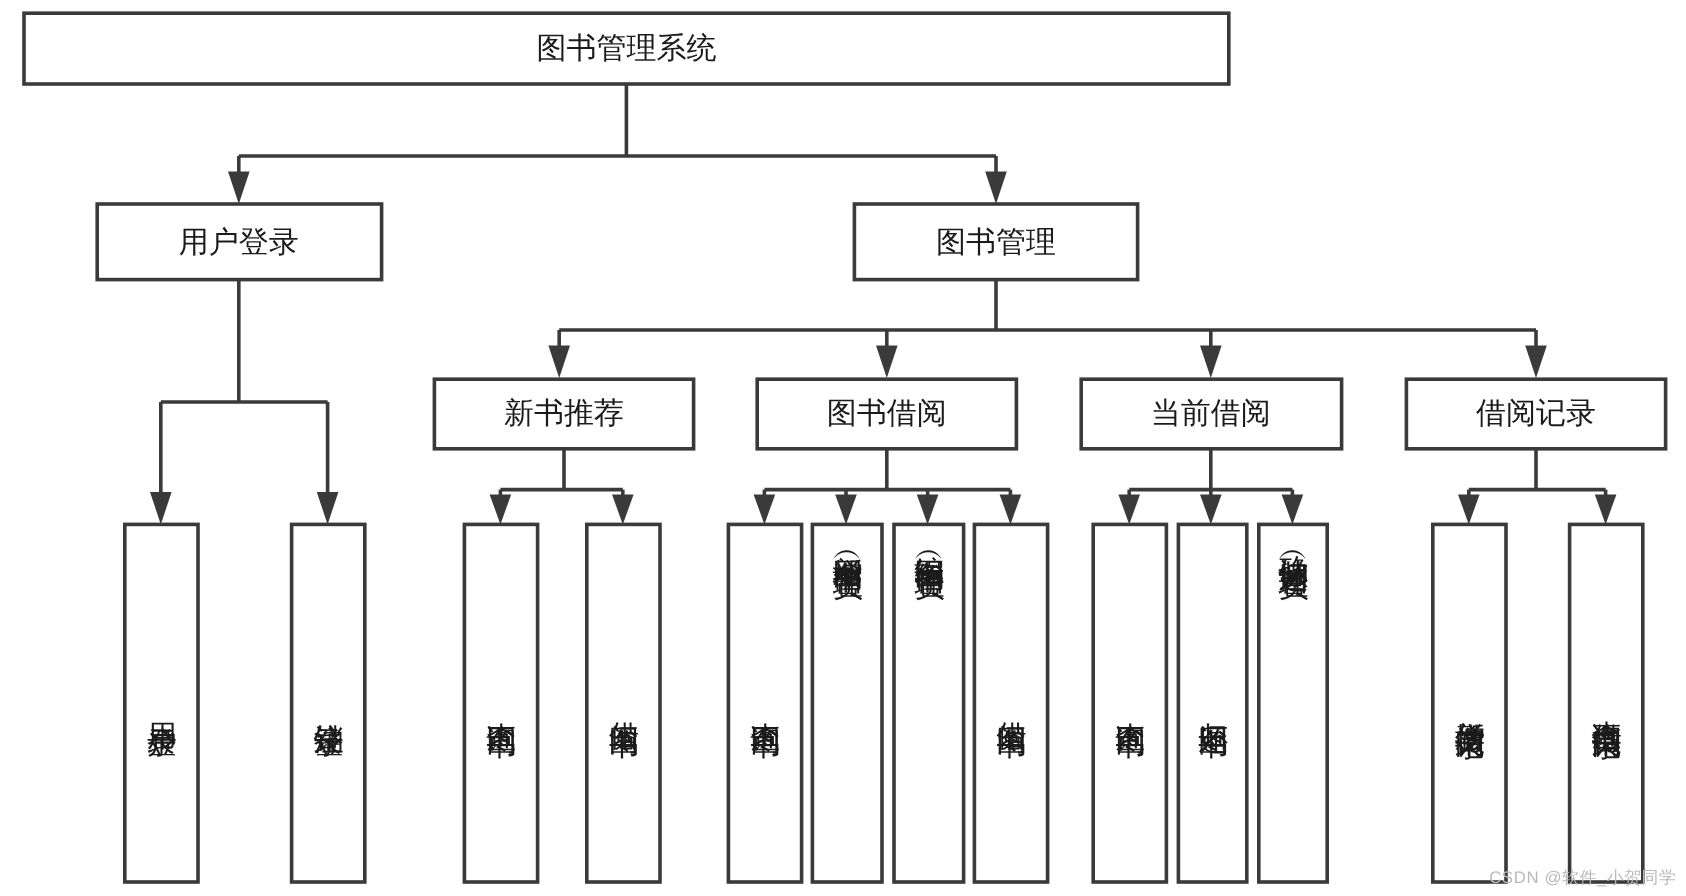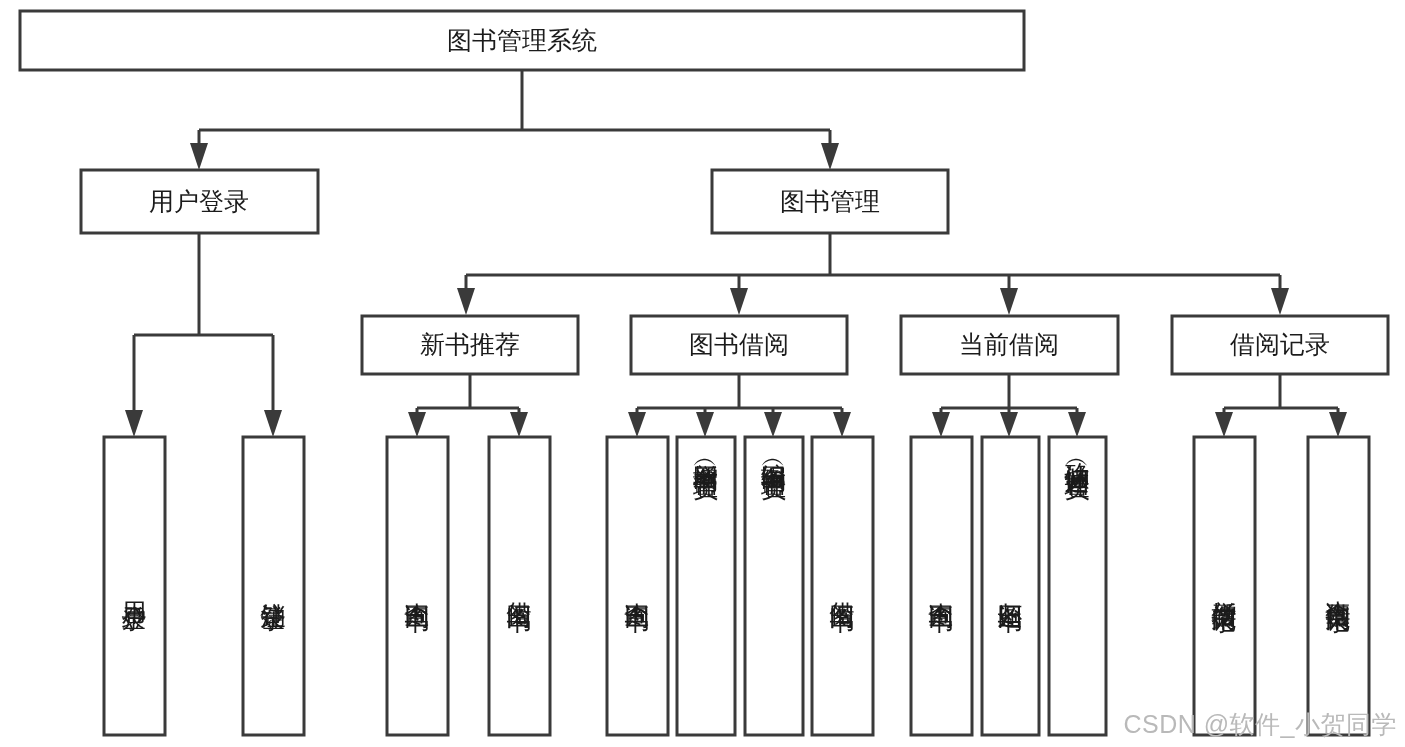--- a/index.html
+++ b/index.html
@@ -64,21 +64,21 @@
     color: #1b1b1b;
     letter-spacing: 2px;
     white-space: nowrap;
     text-align: center;
   }
   .watermark {
     position: absolute;
     right: 8px;
     bottom: 6px;
     font-family: "Liberation Sans", "DejaVu Sans", sans-serif;
-    font-size: 25px;
+    font-size: 14px;
     color: #b9b9b9;
     letter-spacing: 0.5px;
     white-space: nowrap;
   }
 </style>
 </head>
 <body>
 
 <div id="diagram-root">
 

